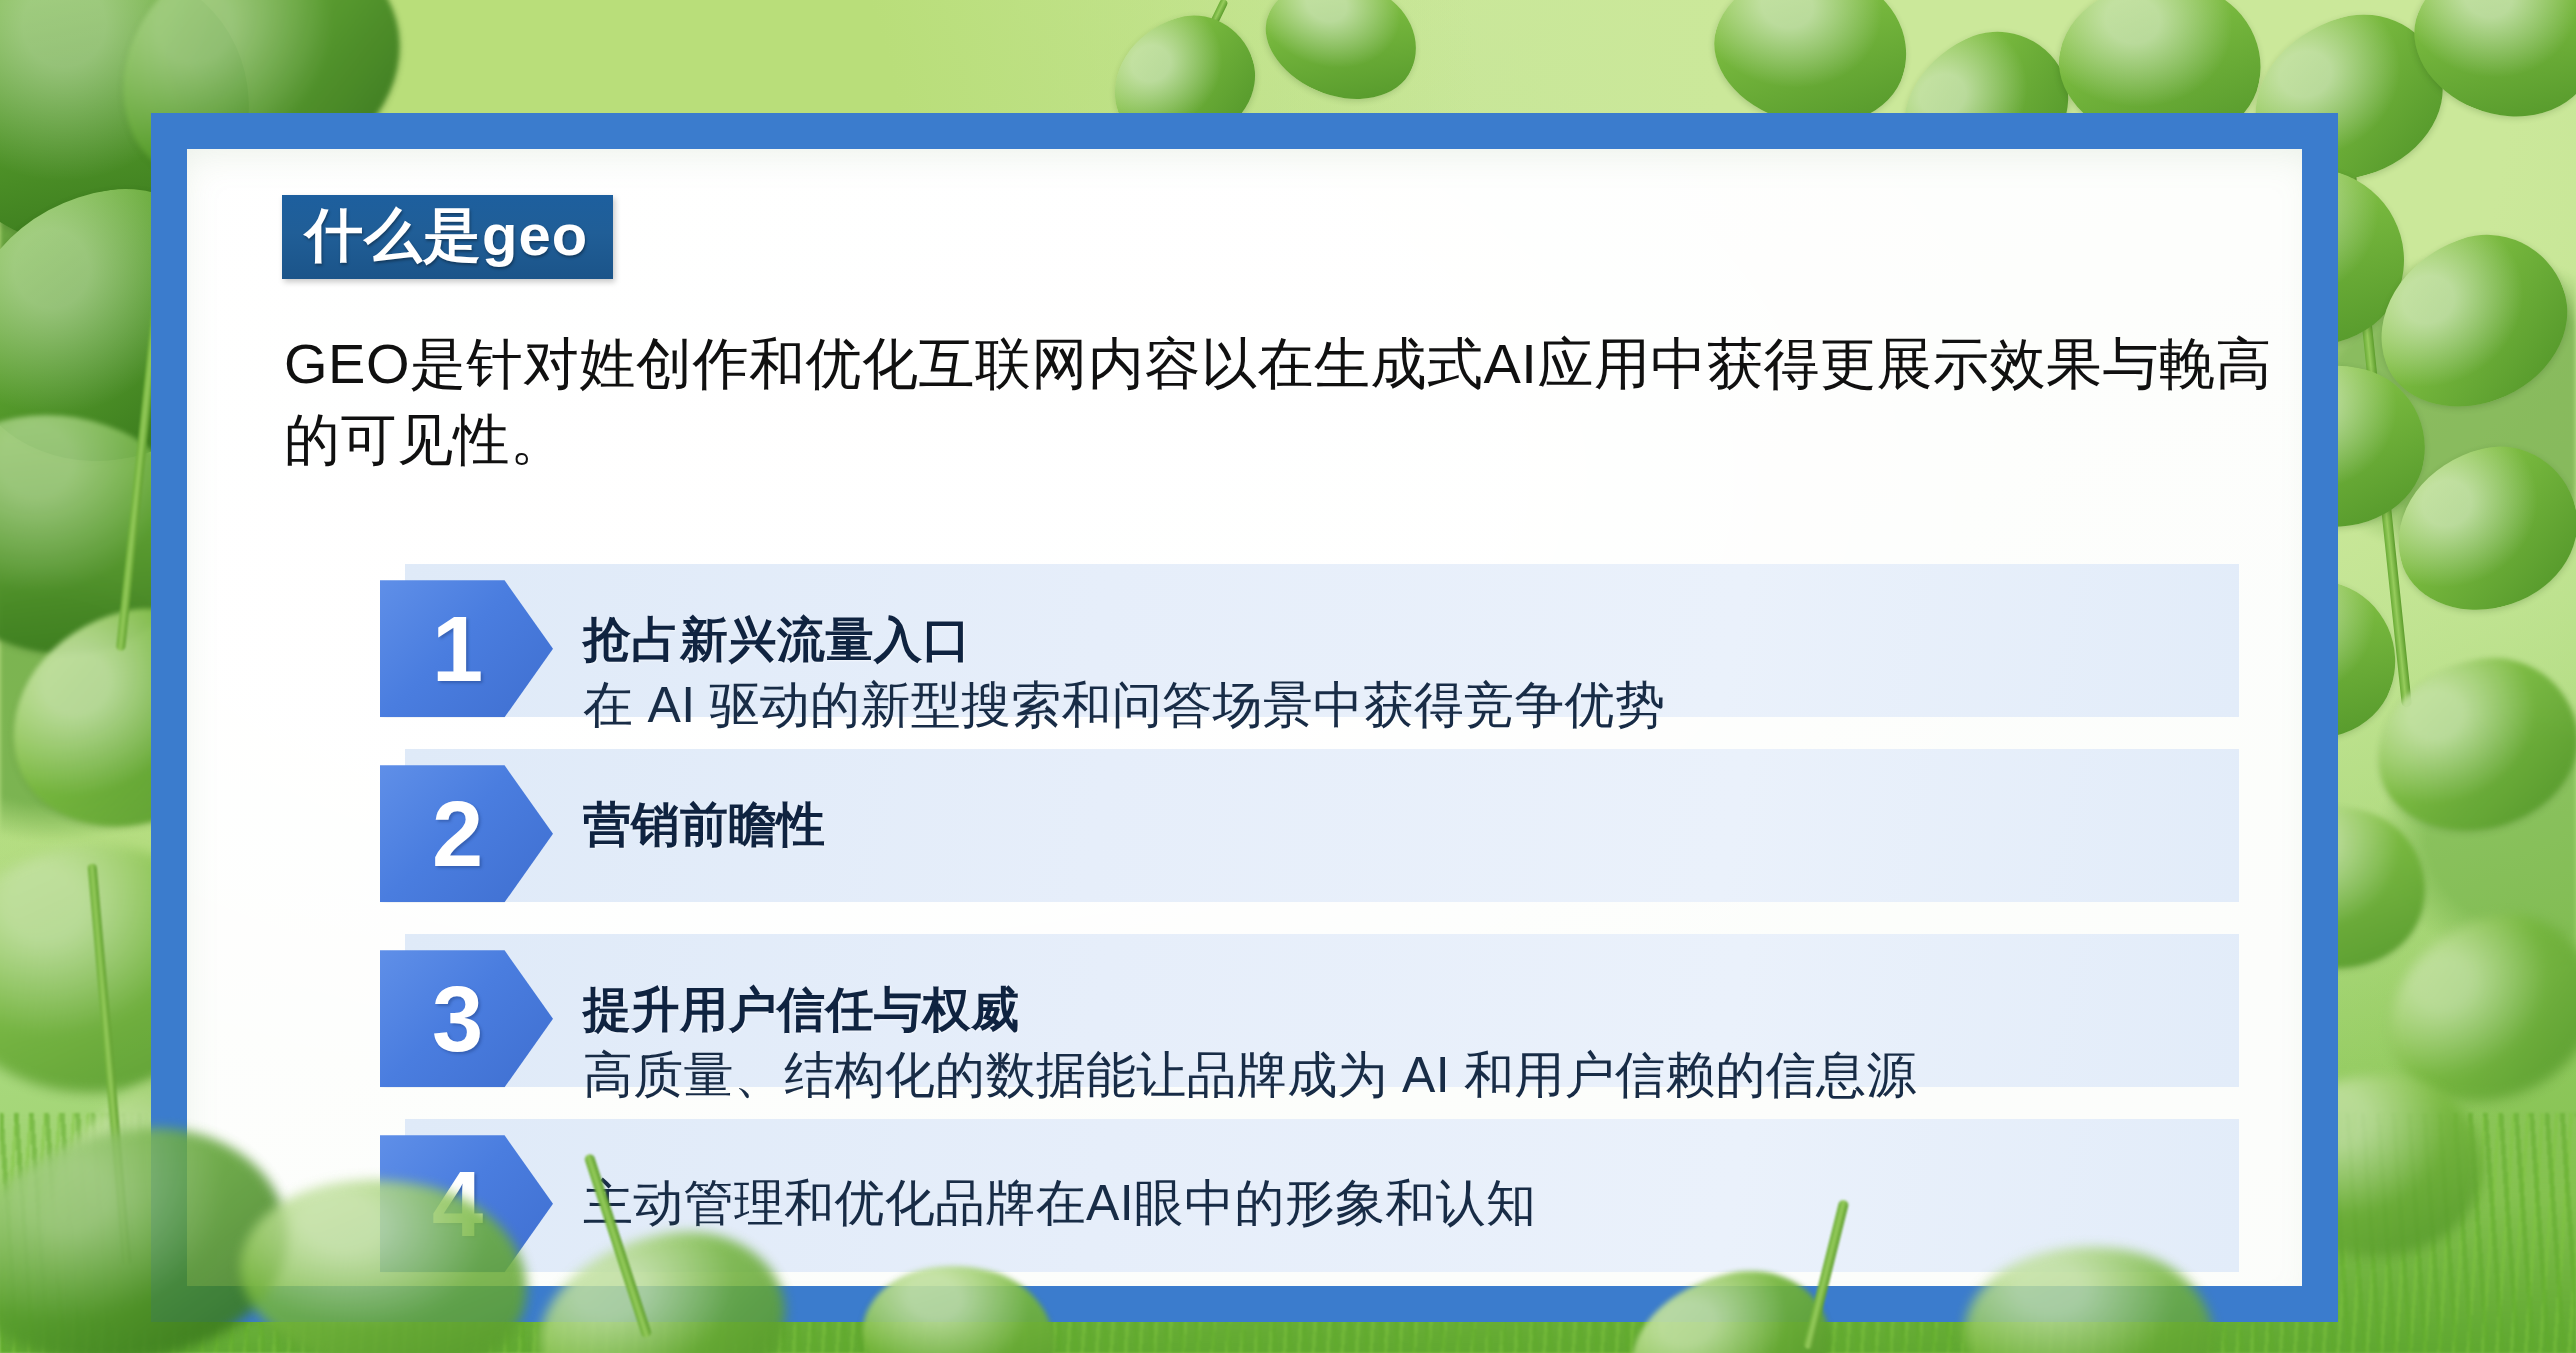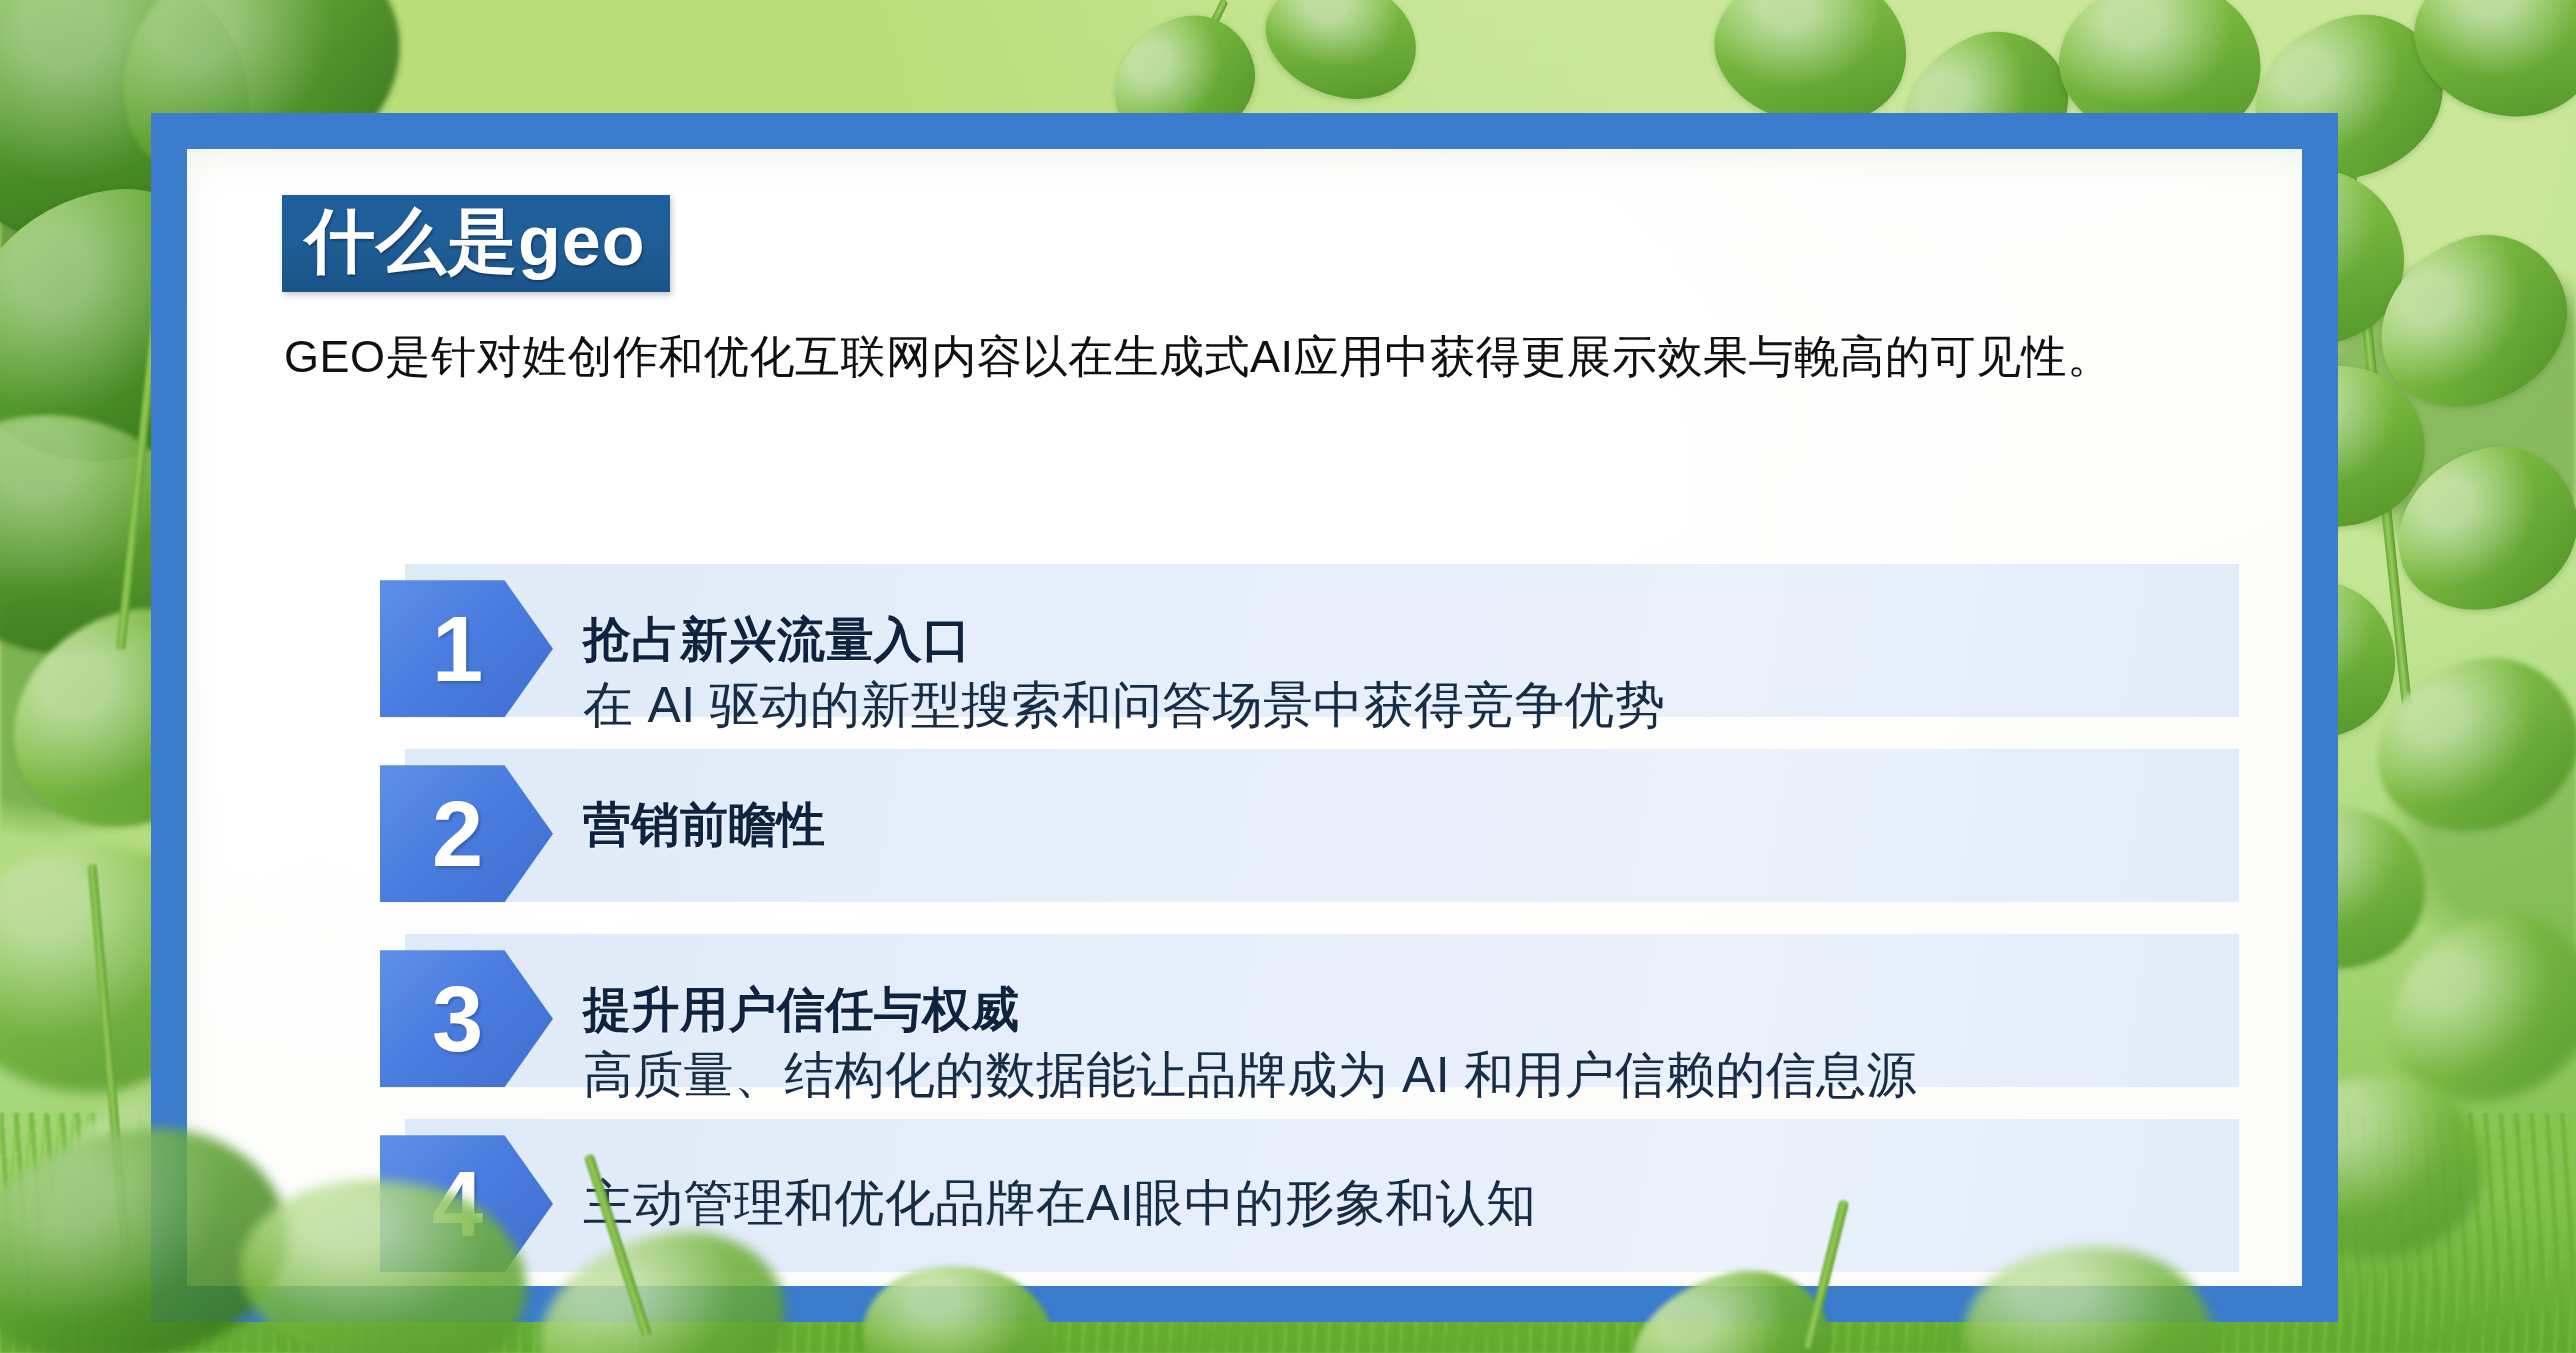--- a/index.html
+++ b/index.html
@@ -101,36 +101,36 @@
   .title-badge {
     position: absolute;
     left: 282px;
     top: 195px;
     padding: 8.6px 25px 12.5px 23px;
     background: linear-gradient(180deg, #1d5f9e 0%, #205e97 45%, #1b5489 100%);
     box-shadow: 1.9px 2.9px 5.8px rgba(0,0,0,.22);
   }
   .title-badge-text {
     color: #ffffff;
-    font-size: 70px;
+    font-size: 58px;
     font-weight: bold;
     letter-spacing: 1px;
     line-height: 1.08;
     text-shadow: 1px 1.9px 2.9px rgba(0,0,0,.35);
     white-space: nowrap;
   }
 
   
   .intro {
     position: absolute;
     left: 284px;
     top: 326px;
     width: 2003px;
     color: #101010;
-    font-size: 45px;
+    font-size: 56px;
     line-height: 1.36;
     letter-spacing: 0.5px;
   }
 
   
   .banner {
     position: absolute;
     left: 734px;
     top: 441px;
     padding: 9.6px 23px 13.4px 21px;

